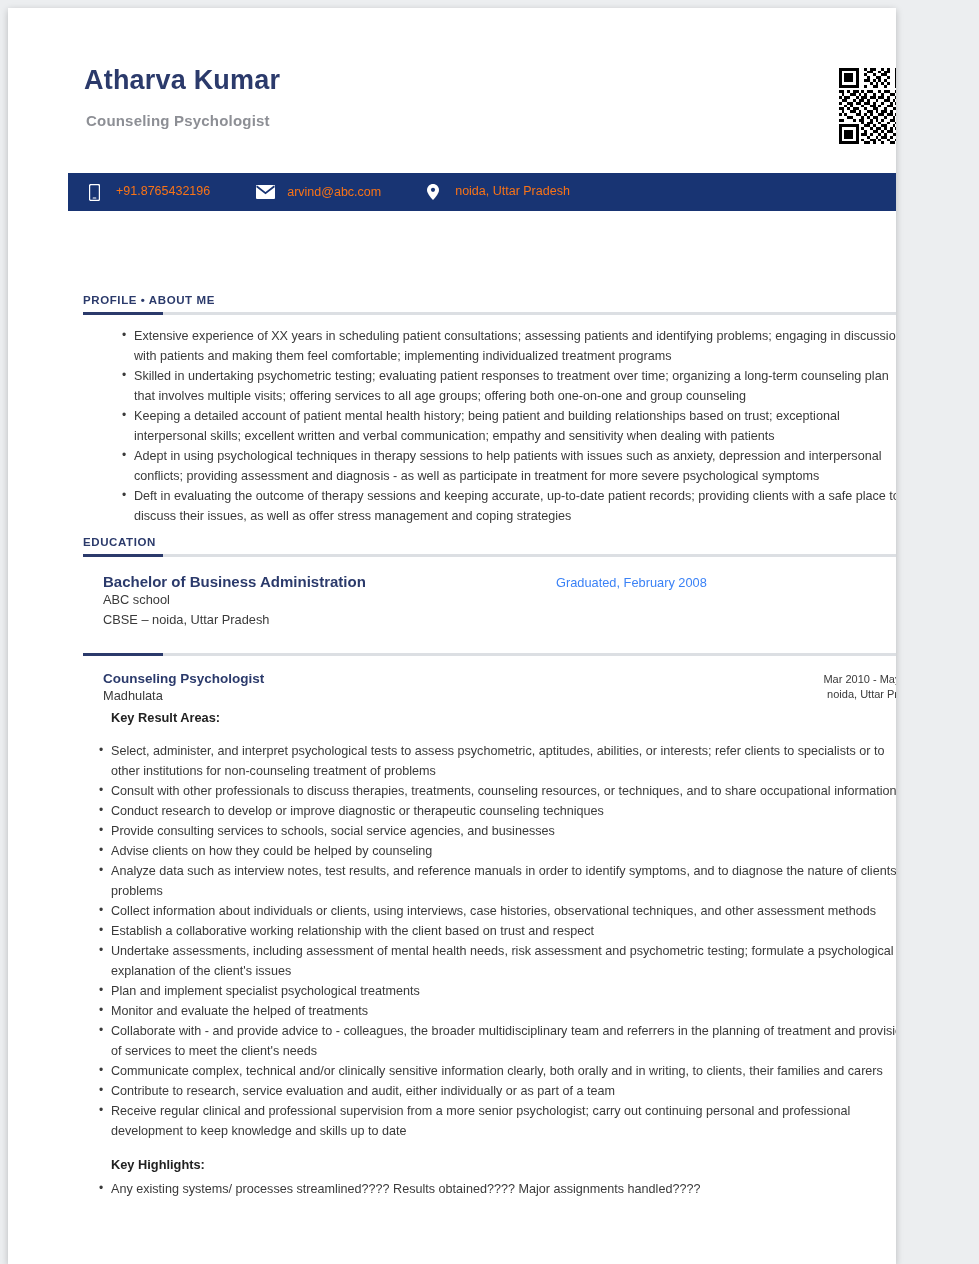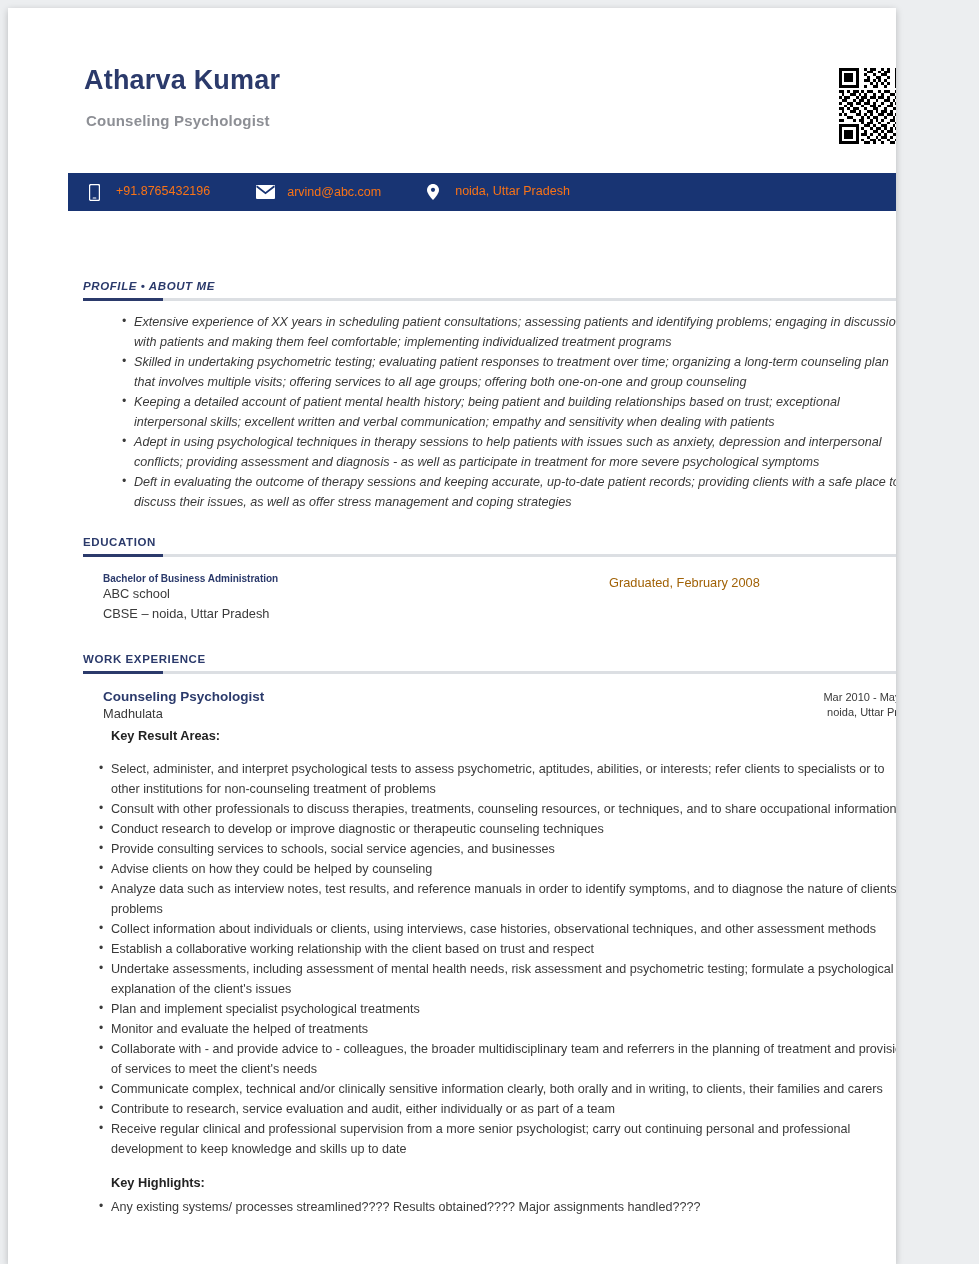--- a/index.html
+++ b/index.html
@@ -122,35 +122,35 @@
     position: absolute;
     left: 0;
     top: -1px;
     color: #3a3a3a;
     font-size: 12px;
   }
   .edu-row, .job-row {
     position: relative;
   }
   .edu-left .deg {
-    font-size: 10px;
+    font-size: 15px;
     font-weight: bold;
     color: #2b3a6b;
   }
   .edu-left .sch, .edu-left .brd {
     font-size: 12.8px;
     color: #3a3a3a;
     line-height: 20px;
   }
   .edu-right {
     position: absolute;
-    left: 526px;
+    left: 473px;
     top: 2px;
     font-size: 12.8px;
-    color: #a16207;
+    color: #3b82f6;
   }
   .job-title {
     font-size: 13.5px;
     font-weight: bold;
     color: #2b3a6b;
   }
   .job-company {
     font-size: 12.8px;
     color: #3a3a3a;
     line-height: 20px;
@@ -410,21 +410,21 @@
       <span class="ico">
         <svg width="12" height="16" viewBox="0 0 12 16" aria-hidden="true">
           <path d="M6 0 C2.7 0 0 2.7 0 6 C0 10.2 6 16 6 16 C6 16 12 10.2 12 6 C12 2.7 9.3 0 6 0 Z" fill="#ffffff"></path>
           <circle cx="6" cy="5.8" r="2.1" fill="#183473"></circle>
         </svg>
       </span>
       <span>noida, Uttar Pradesh</span>
     </div>
   </div>
 
-  <div class="section" style="top:272px;font-style:italic;">
+  <div class="section" style="top:286px;">
     <div class="sec-head">PROFILE • ABOUT ME</div>
     <div class="sec-rule"></div>
     <ul class="bullets" style="margin-top:11px; padding-left:23px;">
       <li>Extensive experience of XX years in scheduling patient consultations; assessing patients and identifying problems; engaging in discussion with patients and making them feel comfortable; implementing individualized treatment programs</li>
       <li>Skilled in undertaking psychometric testing; evaluating patient responses to treatment over time; organizing a long-term counseling plan that involves multiple visits; offering services to all age groups; offering both one-on-one and group counseling</li>
       <li>Keeping a detailed account of patient mental health history; being patient and building relationships based on trust; exceptional interpersonal skills; excellent written and verbal communication; empathy and sensitivity when dealing with patients</li>
       <li>Adept in using psychological techniques in therapy sessions to help patients with issues such as anxiety, depression and interpersonal conflicts; providing assessment and diagnosis - as well as participate in treatment for more severe psychological symptoms</li>
       <li>Deft in evaluating the outcome of therapy sessions and keeping accurate, up-to-date  patient records; providing clients with a safe place to discuss their issues, as well as offer stress  management and coping strategies</li>
     </ul>
   </div>
@@ -436,21 +436,20 @@
       <div class="edu-left">
         <div class="deg">Bachelor of Business Administration</div>
         <div class="sch">ABC school</div>
         <div class="brd">CBSE – noida, Uttar Pradesh</div>
       </div>
       <div class="edu-right">Graduated, February 2008</div>
     </div>
   </div>
 
   <div class="section" style="top:645px;">
-    <div class="sec-head">WORK EXPERIENCE</div>
     <div class="sec-rule"></div>
 
     <div class="job-row" style="margin-top:15px; padding-left:20px;">
       <div class="job-title">Counseling Psychologist</div>
       <div class="job-company">Madhulata</div>
       <div class="job-meta">
         <div>Mar 2010 - May 2014</div>
         <div>noida, Uttar Pradesh</div>
       </div>
     </div>

